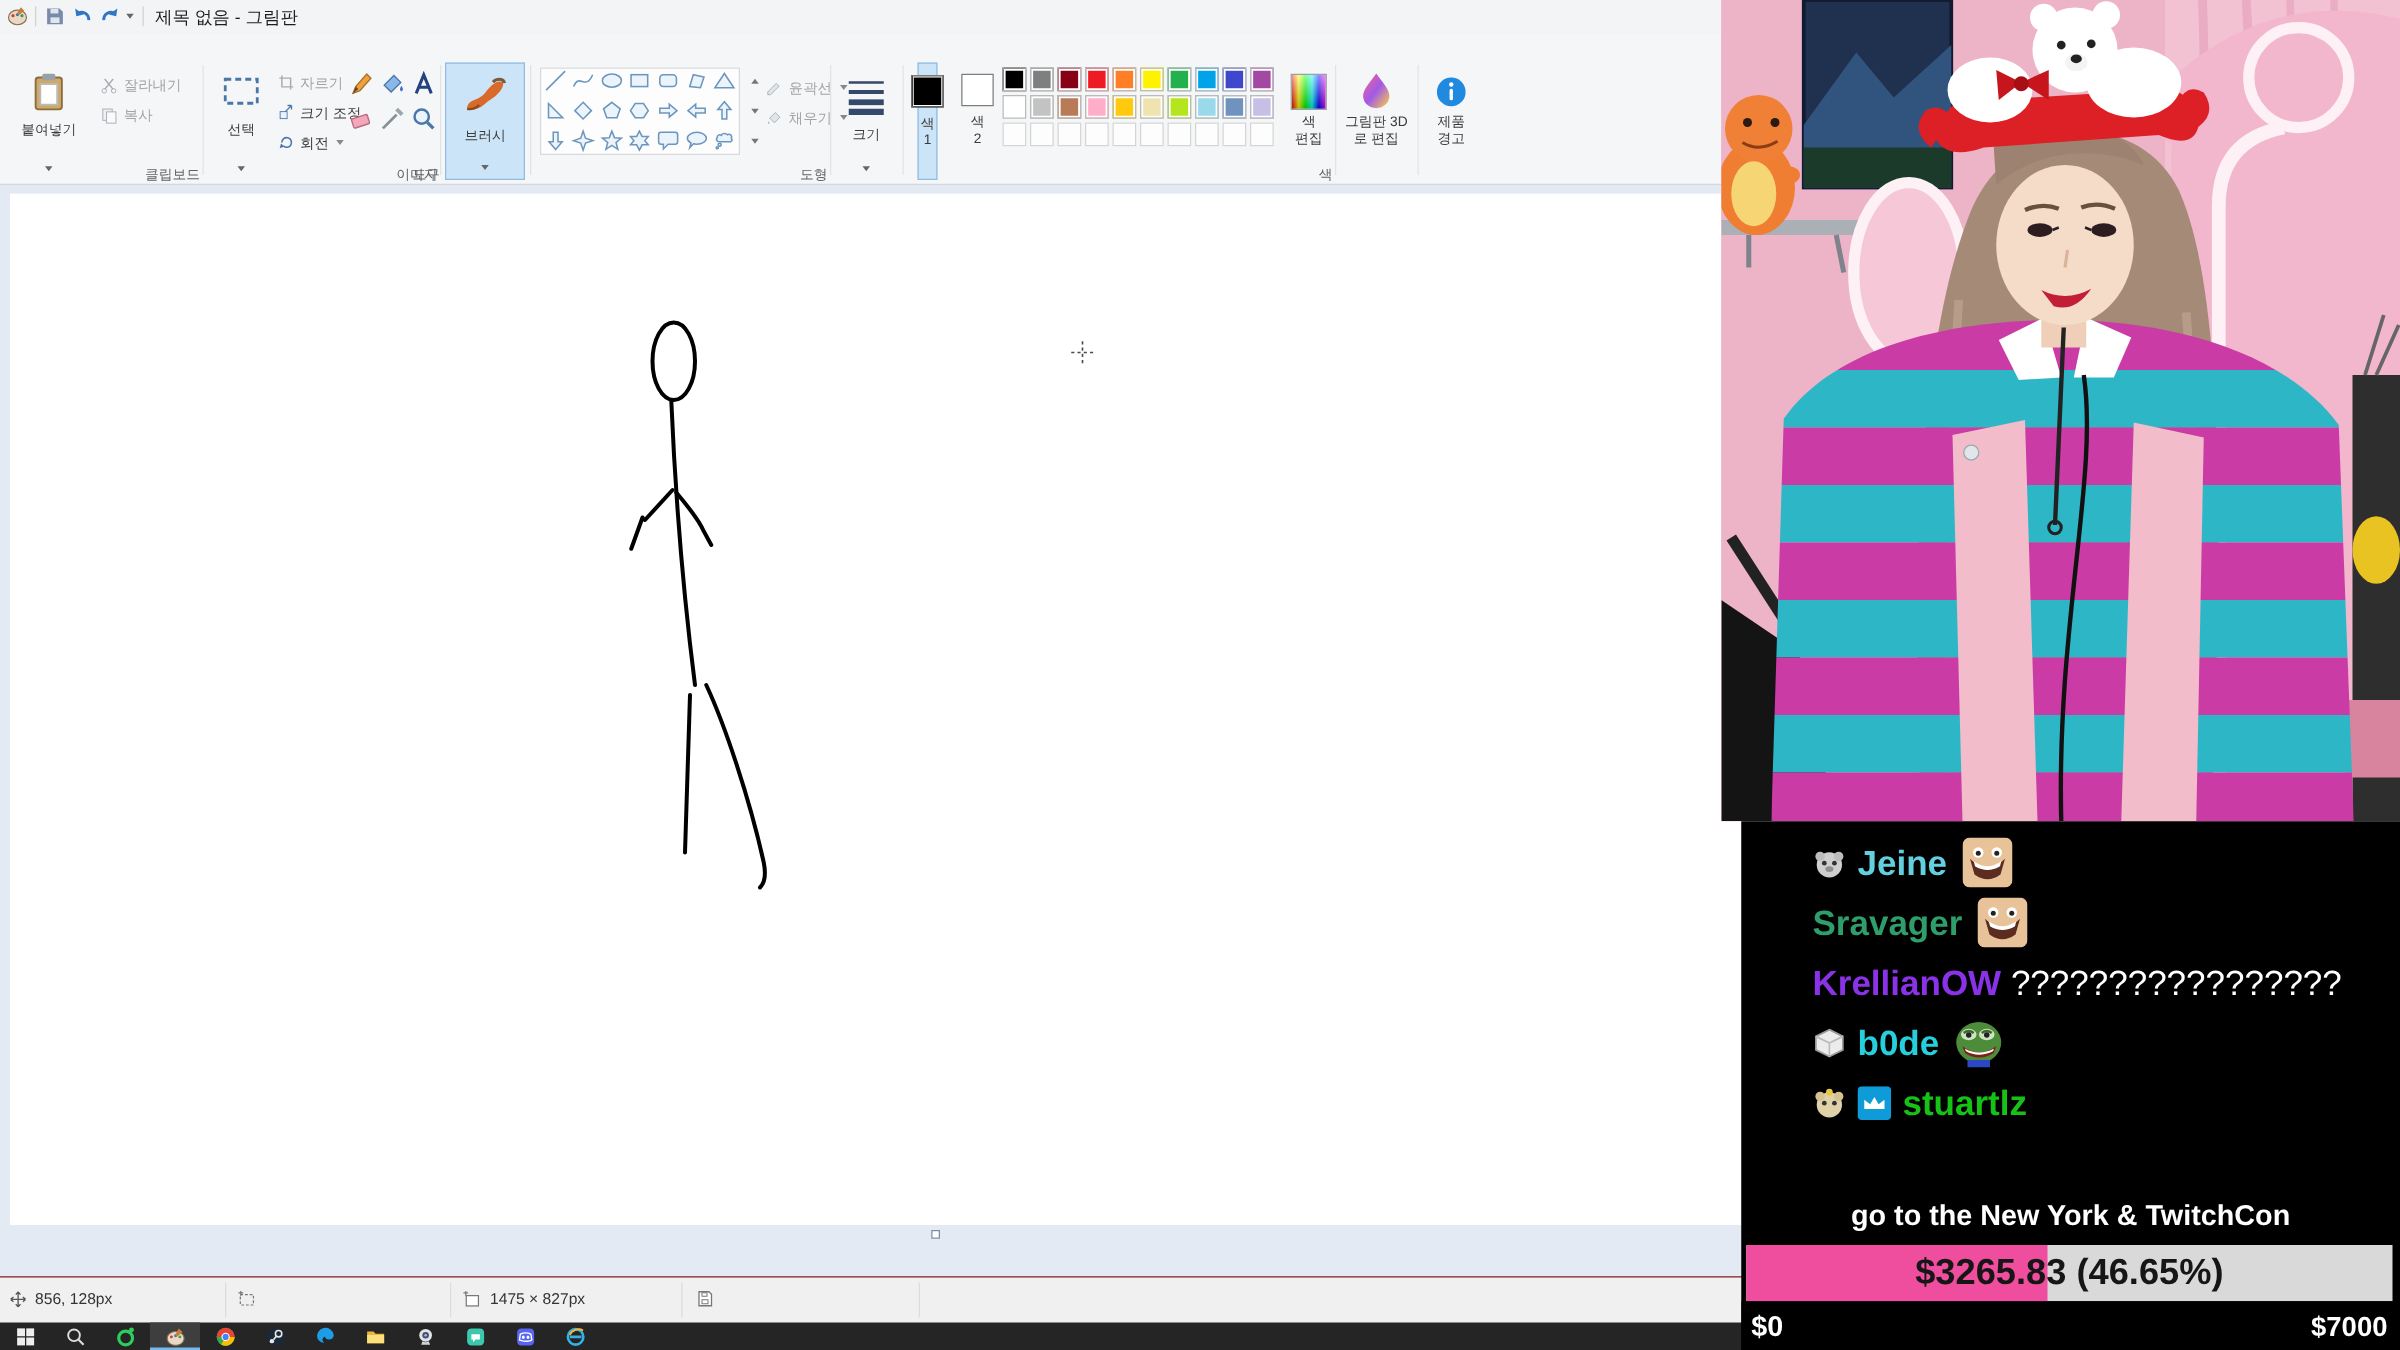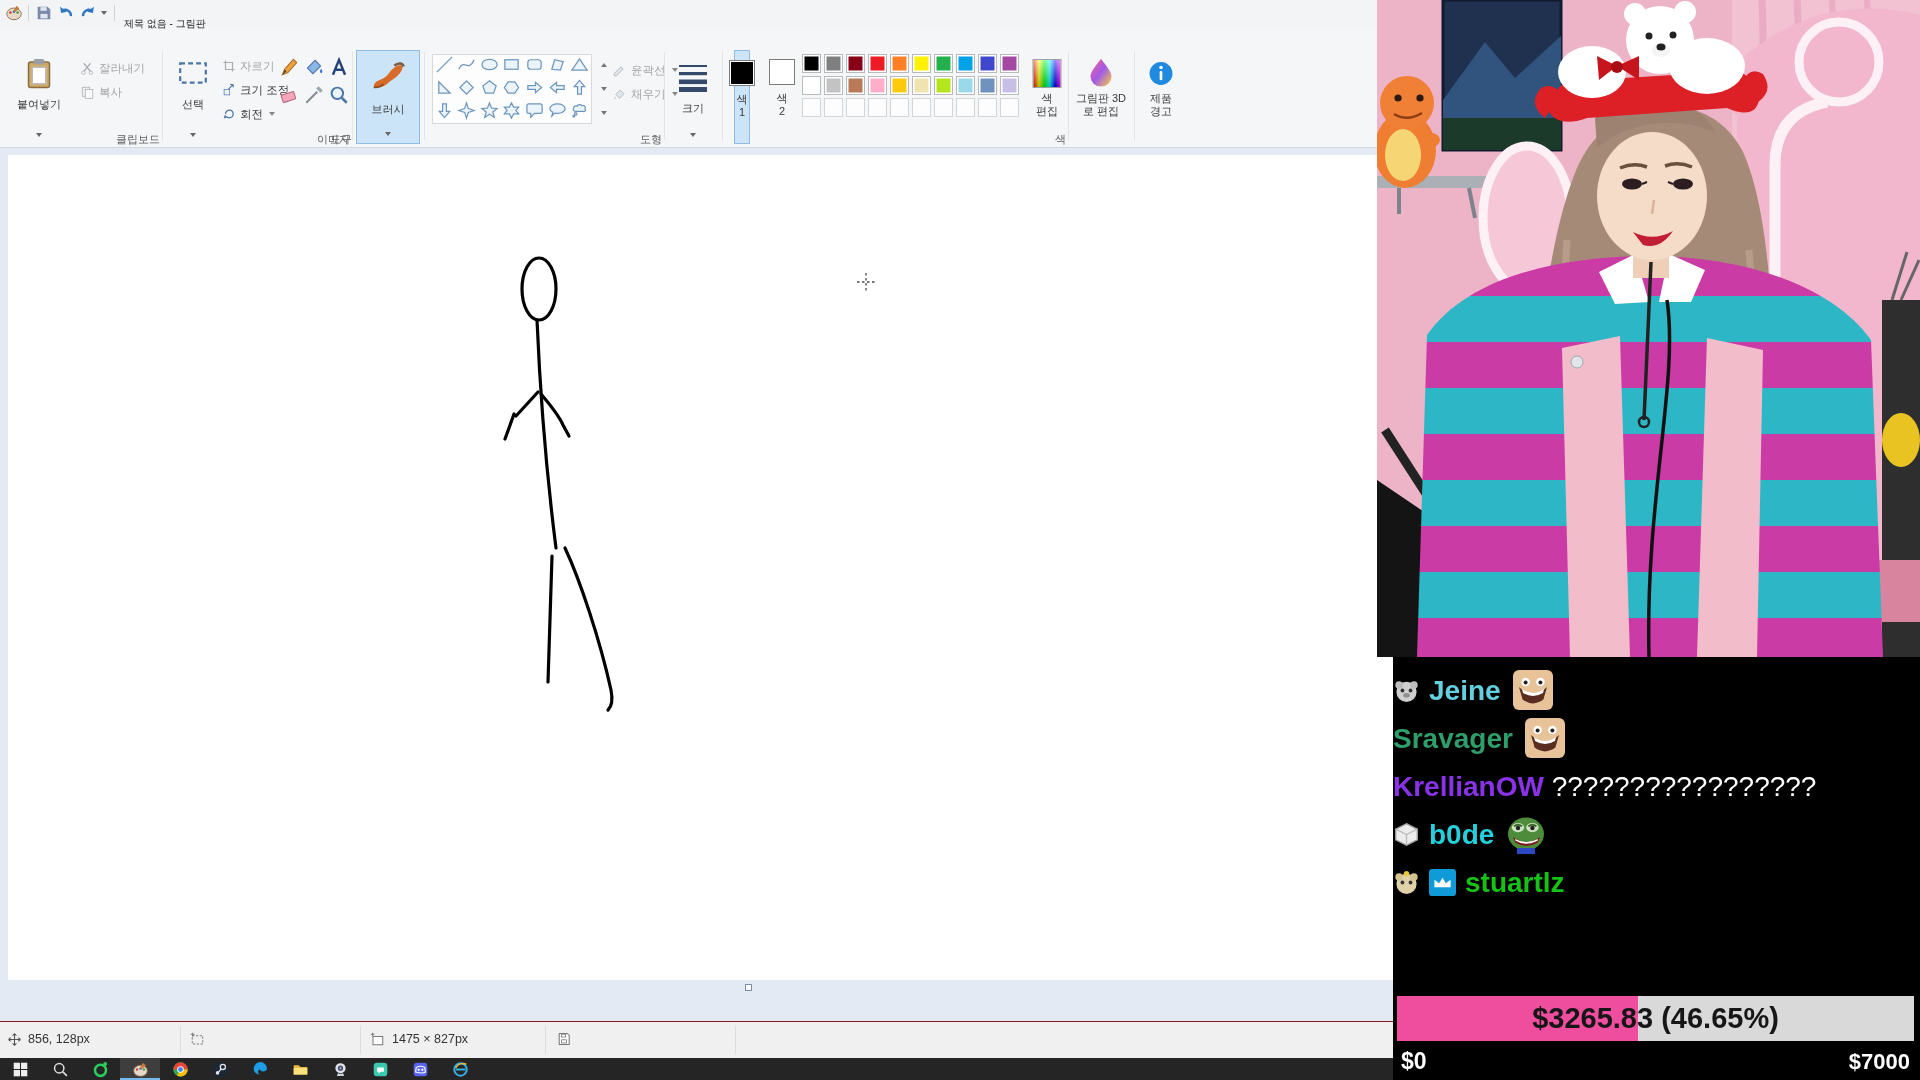--- a/index.html
+++ b/index.html
@@ -3,21 +3,21 @@
 <meta charset="utf-8">
 <style>
   html,body{margin:0;padding:0;background:#000;}
   #root{position:relative;width:1920px;height:1080px;overflow:hidden;
         font-family:"Liberation Sans","DejaVu Sans",sans-serif;background:#e4eaf4;}
   
   #paint{position:absolute;left:0;top:0;width:1396px;height:1080px;background:#f5f6f7;}
   #titlebar{position:absolute;left:0;top:0;width:100%;height:27px;background:#f3f4f5;}
   .qat-ico{position:absolute;top:4px;width:18px;height:18px;cursor:default;}
   .qat-sep{position:absolute;top:5px;width:1px;height:16px;background:#cfd1d3;}
-  #win-title{position:absolute;left:124px;top:17px;font-size:10px;color:#1d1d1d;white-space:nowrap;}
+  #win-title{position:absolute;left:124px;top:5px;font-size:14px;color:#1d1d1d;white-space:nowrap;}
   #tabrow{position:absolute;left:0;top:27px;width:100%;height:20px;background:#fbfcfd;border-bottom:1px solid #d9dadb;}
   .tab{position:absolute;top:0;height:20px;line-height:20px;text-align:center;font-size:12px;color:#3c3c3c;}
   #tab-file{left:8px;width:48px;background:#2b7cd3;color:#fff;}
   #tab-home{left:60px;width:38px;background:#f5f6f7;border:1px solid #d9dadb;border-bottom:none;height:20px;box-sizing:border-box;}
   #tab-view{left:102px;width:40px;}
   #ribbon{position:absolute;left:0;top:48px;width:100%;height:100px;background:#f5f6f7;border-bottom:1px solid #d4d6d8;box-sizing:border-box;}
   .vsep{position:absolute;top:4px;height:88px;width:1px;background:#e2e3e5;}
   .grp-label{position:absolute;top:84px;font-size:11px;color:#606266;text-align:right;}
   .bigbtn{position:absolute;top:2px;height:94px;text-align:center;}
   .bigbtn.sel{background:#cce4f7;border:1px solid #90bce4;box-sizing:border-box;}
@@ -50,21 +50,21 @@
   .st-txt{position:absolute;top:10px;font-size:12.5px;color:#333;}
   
   #taskbar{position:absolute;left:0;top:1058px;width:1396px;height:22px;background:#252525;display:flex;}
   .tslot{width:40px;height:22px;display:flex;align-items:center;justify-content:center;}
   .tslot.active{background:#3e3e3e;box-shadow:inset 0 -2px 0 #76b9ed;}
   .tslot svg{width:17px;height:17px;}
   
   #webcam{position:absolute;left:1377px;top:0;width:543px;height:657px;background:#edb3c7;overflow:hidden;}
   
   #stream-panel{position:absolute;left:1393px;top:657px;width:527px;height:423px;background:#000;overflow:hidden;}
-  #chat{position:absolute;left:0;top:12px;width:527px;padding-right:10px;box-sizing:border-box;}
+  #chat{position:absolute;left:0;top:12px;width:527px;padding-left:57px;padding-right:10px;box-sizing:border-box;}
   .msg{margin-bottom:5px;line-height:43px;font-size:28px;font-weight:bold;color:#fff;word-break:break-all;}
   .badge{display:inline-block;width:27px;height:27px;margin-right:9px;vertical-align:-4px;}
   .badge svg{width:27px;height:27px;}
   .emote{display:inline-block;width:40px;height:40px;margin-left:12px;vertical-align:-10px;}
   .emote svg{width:40px;height:40px;}
   .msgtext{font-weight:normal;color:#fff;}
   #ticker{position:absolute;left:0;top:302px;width:100%;text-align:center;font-size:23px;font-weight:bold;color:#fff;}
   #goalbar{position:absolute;left:4px;top:339px;width:517px;height:45px;background:#d9d9d9;}
   #goalfill{position:absolute;left:0;top:0;height:100%;background:#ef4d9e;}
   #goaltext{position:absolute;left:0;top:0;width:100%;height:100%;display:flex;align-items:center;justify-content:center;
@@ -675,20 +675,21 @@
               <circle cx="4.5" cy="6" r="2.8" fill="#d4c28f"></circle>
               <circle cx="15.5" cy="6" r="2.8" fill="#d4c28f"></circle>
               <circle cx="7" cy="10" r="1.4" fill="#333"></circle>
               <circle cx="13" cy="10" r="1.4" fill="#333"></circle>
               <circle cx="10" cy="3.5" r="2" fill="#e8c93e"></circle>
             </svg></span><span class="badge"><svg viewBox="0 0 20 20">
               <rect width="20" height="20" rx="2.5" fill="#0e9bd8"></rect>
               <path d="M4 13.5 V8 L7.5 10.6 L10 6.4 L12.5 10.6 L16 8 V13.5 Z" fill="#fff"></path>
             </svg></span><span style="color: rgb(23, 194, 23);">stuartlz</span></div>
       </div>
+    <div id="ticker">go to the New York &amp; TwitchCon</div>
     <div id="goalbar">
       <div id="goalfill" style="width: 46.65%; background: rgb(239, 77, 158);"></div>
       <div id="goaltext">$3265.83 (46.65%)</div>
     </div>
     <div id="goalfooter">
       <span id="goal-min">$0</span>
       <span id="goal-max">$7000</span>
     </div>
   </div>
 </div>

